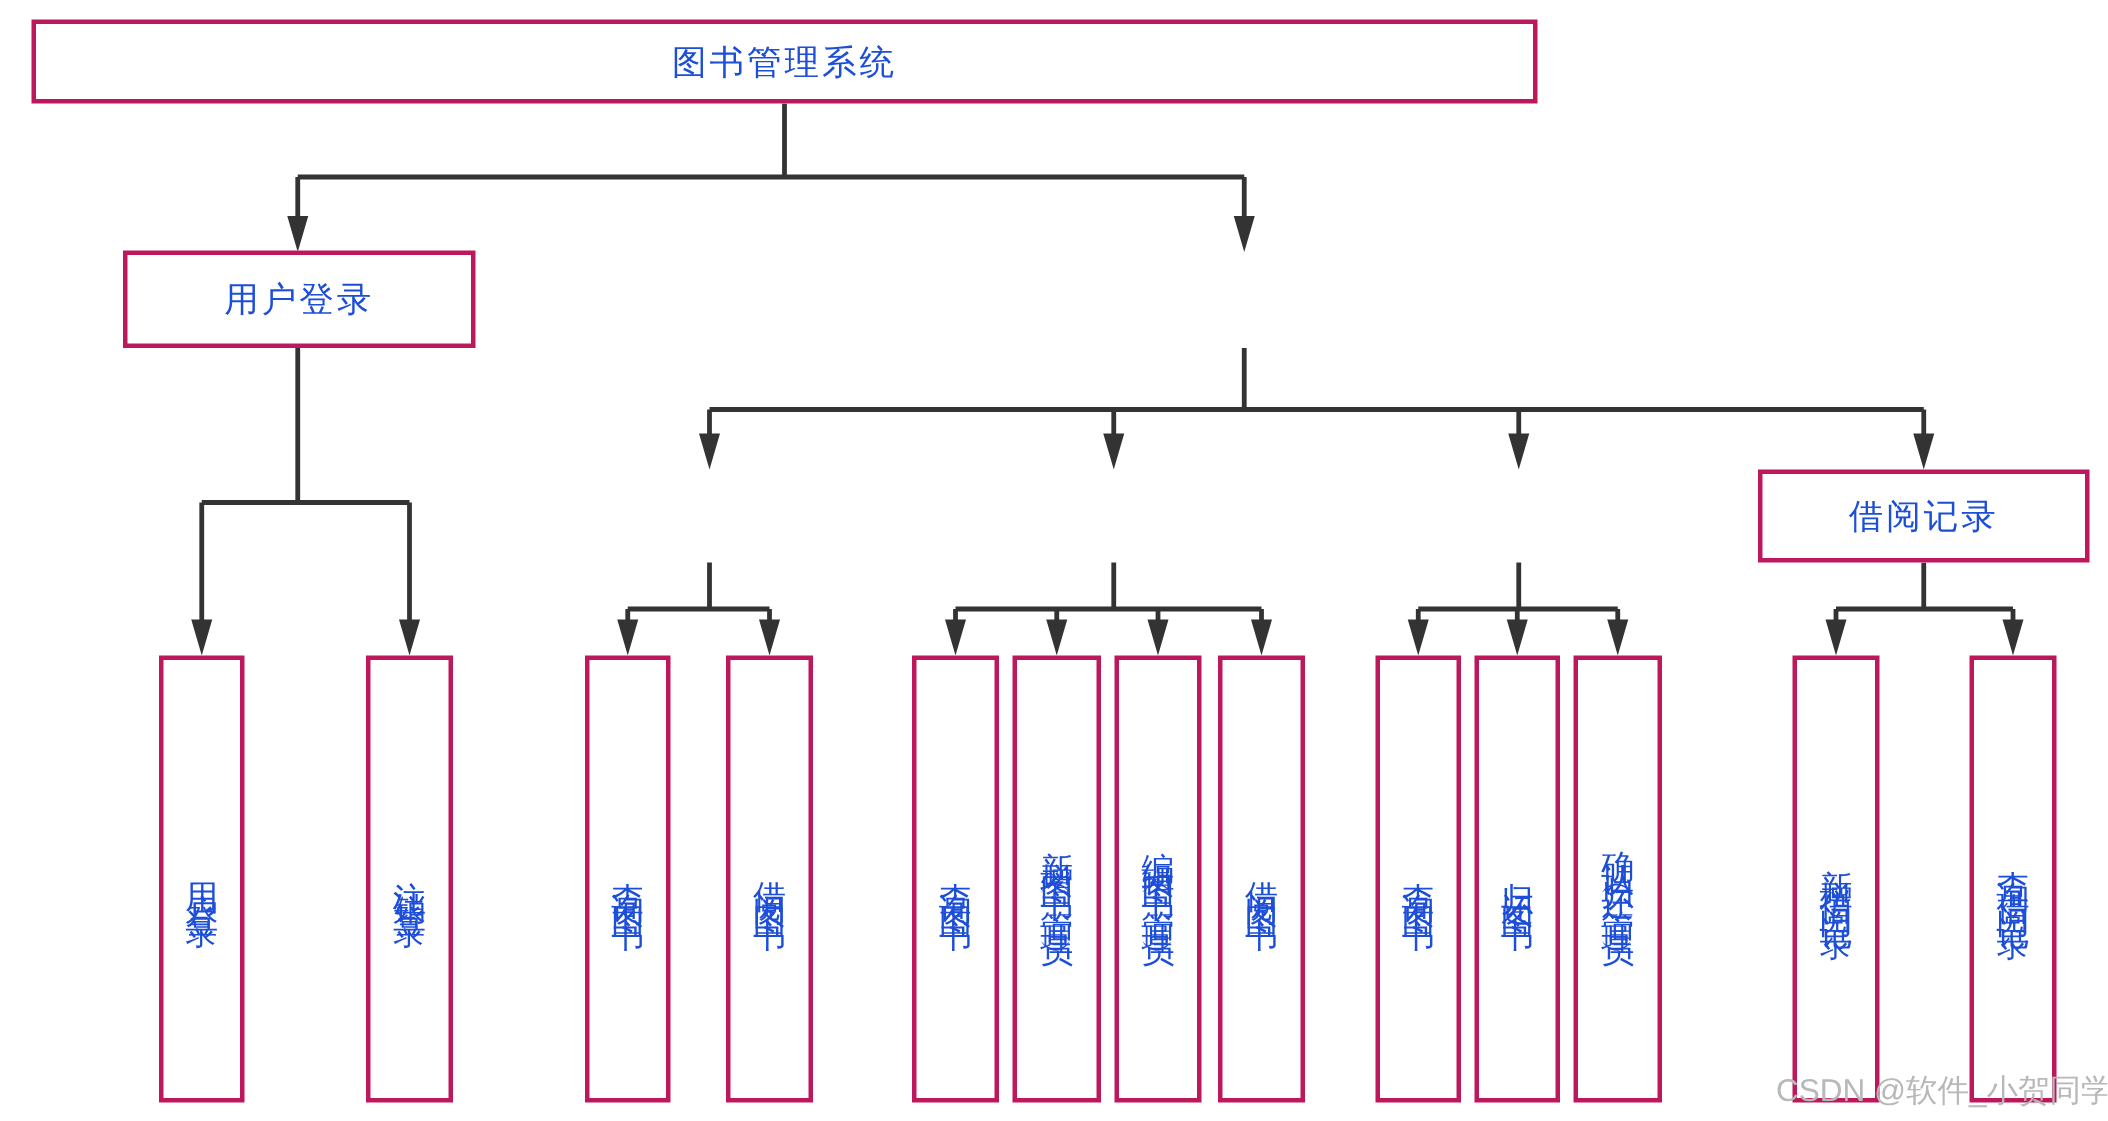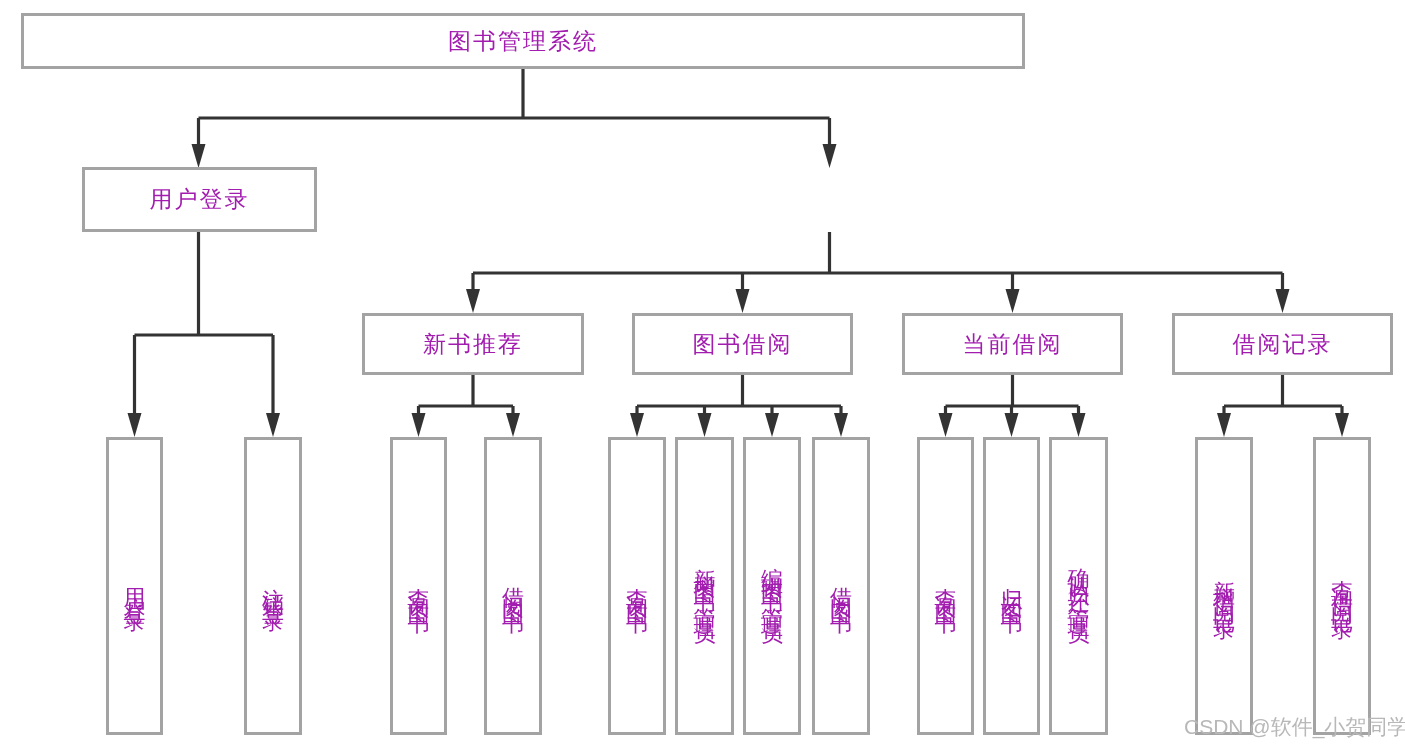--- a/index.html
+++ b/index.html
@@ -27,25 +27,25 @@
     fill: none;
   }
   .connectors polygon {
     fill: #333333;
     stroke: none;
   }
   .box {
     position: absolute;
     box-sizing: border-box;
     background: #ffffff;
-    border: 3px solid #a3a3a3;
+    border: 3px solid #be185d;
     display: flex;
     align-items: center;
     justify-content: center;
-    color: #a21caf;
+    color: #1d4ed8;
   }
   .hbox {
     font-size: 23px;
     letter-spacing: 2px;
     white-space: nowrap;
   }
   .vbox {
     writing-mode: vertical-rl;
     text-orientation: mixed;
     font-size: 22px;
@@ -140,23 +140,20 @@
       <polygon points="1217,413 1231,413 1224,437"></polygon>
       <path d="M1342 406 V415"></path>
       <polygon points="1335,413 1349,413 1342,437"></polygon>
     </g>
   </svg>
 
   <div class="box hbox" style="left:21px; top:13px; width:1004px; height:56px;">图书管理系统</div>
 
   <div class="box hbox" style="left:82px; top:167px; width:235px; height:65px;">用户登录</div>
 
-  <div class="box hbox" style="left:362px; top:313px; width:222px; height:62px;">新书推荐</div>
-  <div class="box hbox" style="left:632px; top:313px; width:221px; height:62px;">图书借阅</div>
-  <div class="box hbox" style="left:902px; top:313px; width:221px; height:62px;">当前借阅</div>
   <div class="box hbox" style="left:1172px; top:313px; width:221px; height:62px;">借阅记录</div>
 
   <div class="box vbox" style="left:106px; top:437px; width:57px; height:298px;">用户登录</div>
   <div class="box vbox" style="left:244px; top:437px; width:58px; height:298px;">注销登录</div>
 
   <div class="box vbox" style="left:390px; top:437px; width:57px; height:298px;">查询图书</div>
   <div class="box vbox" style="left:484px; top:437px; width:58px; height:298px;">借阅图书</div>
 
   <div class="box vbox" style="left:608px; top:437px; width:58px; height:298px;">查询图书</div>
   <div class="box vbox" style="left:675px; top:437px; width:59px; height:298px;">新增图书（管理员）</div>

